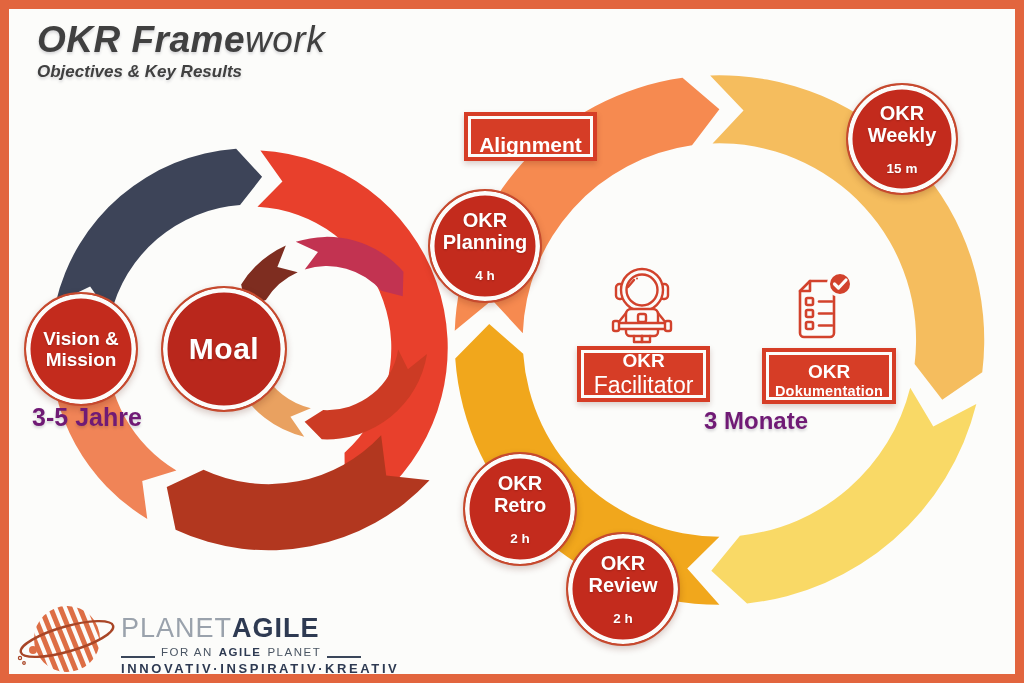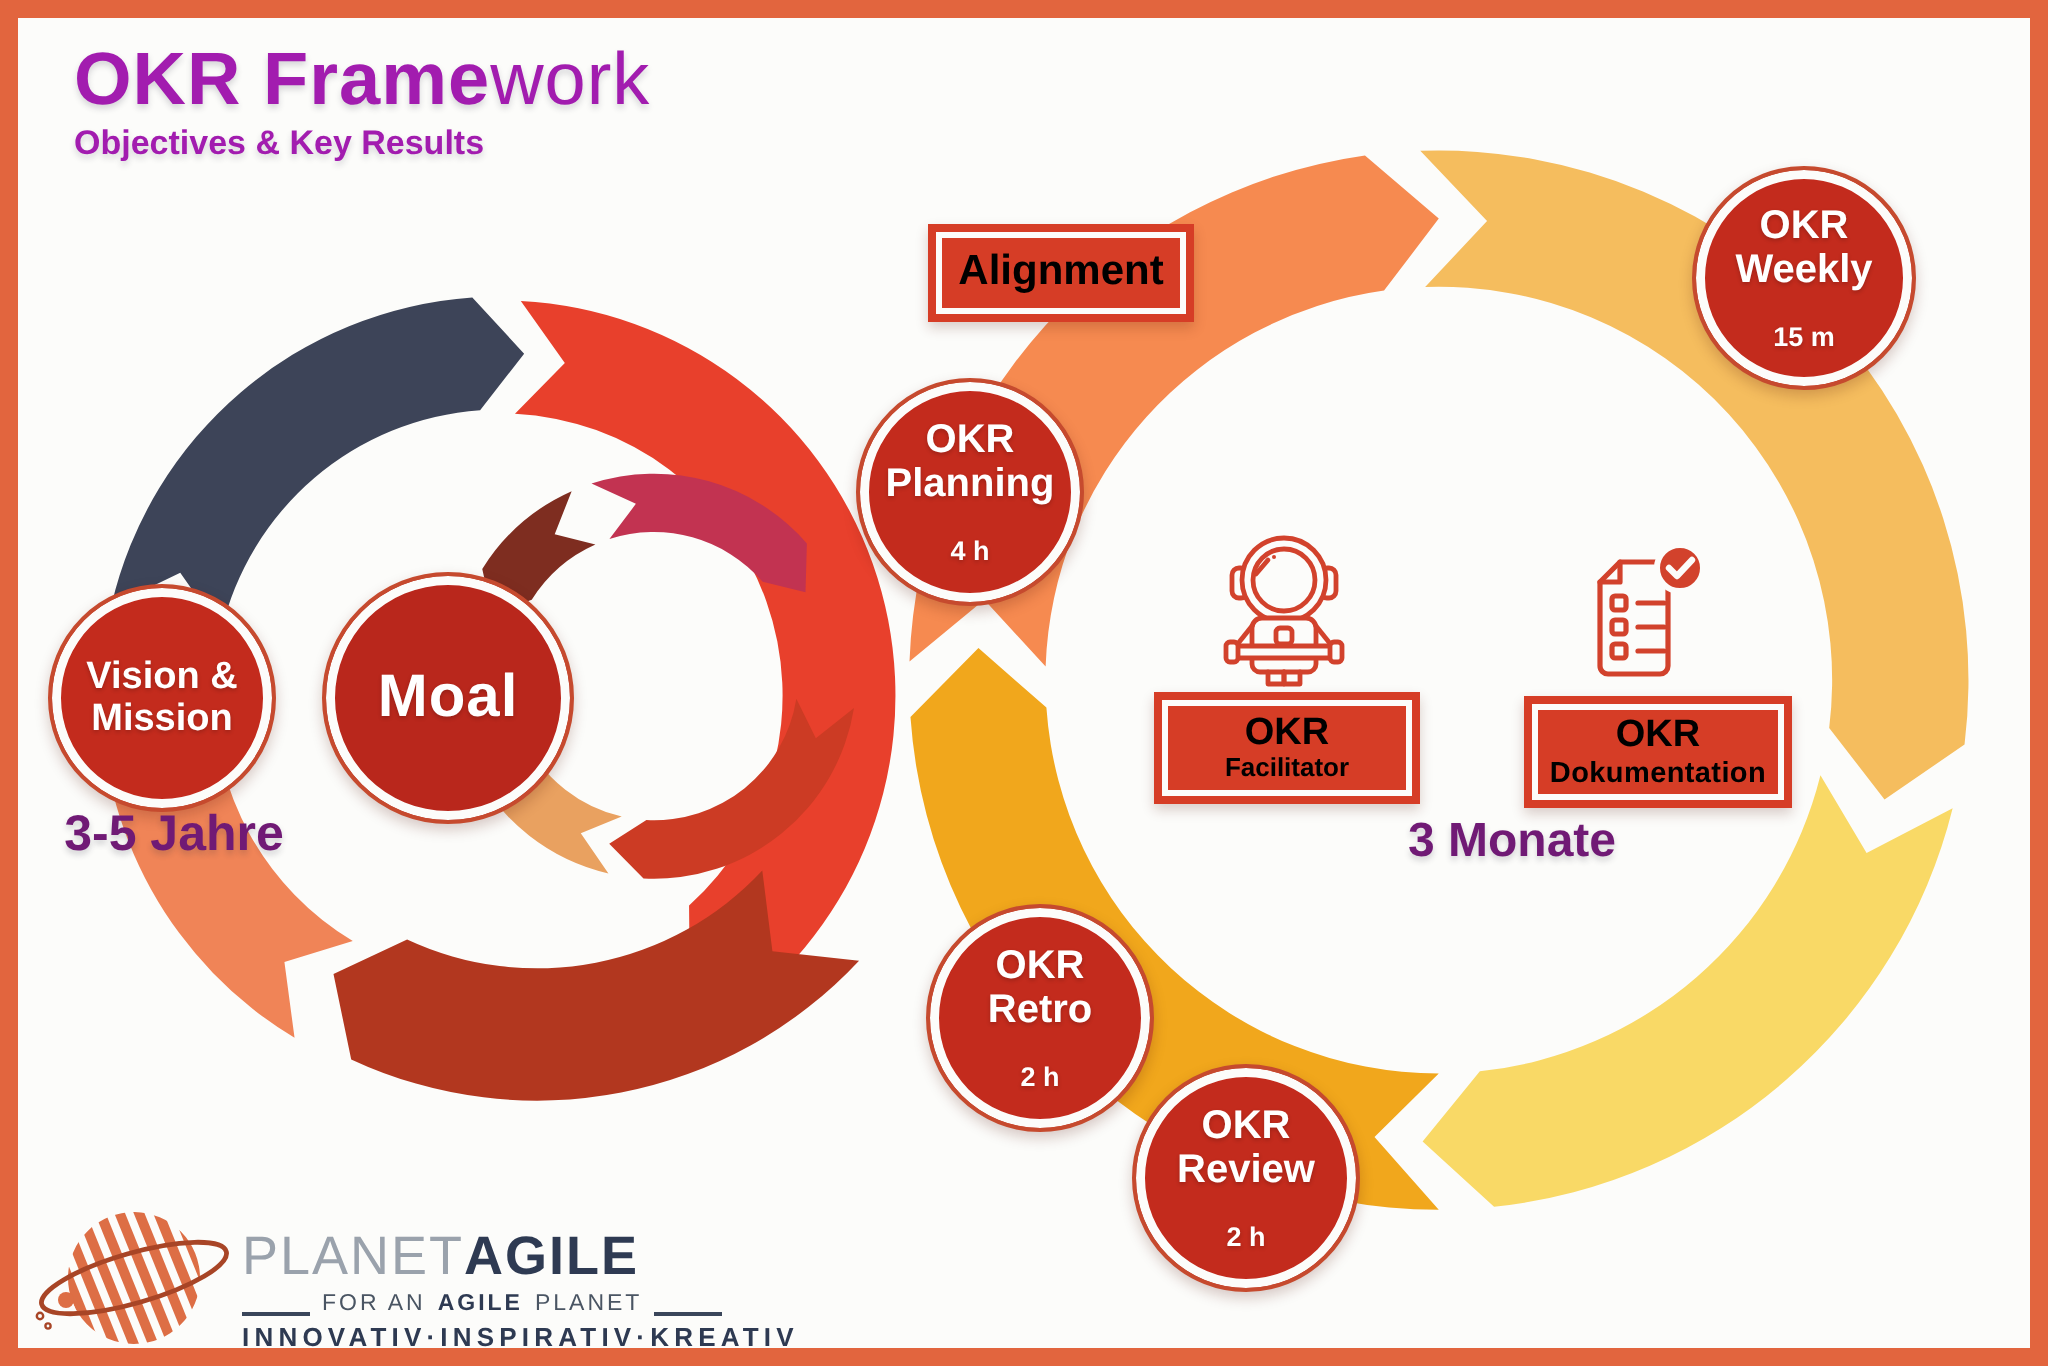--- a/index.html
+++ b/index.html
@@ -5,21 +5,21 @@
   html,body{margin:0;padding:0;background:#888;}
   .stage{
     position:relative;width:1024px;height:683px;box-sizing:border-box;
     background:#fcfcfa;border:9px solid #e2653e;overflow:hidden;
     font-family:"Liberation Sans","DejaVu Sans",sans-serif;
   }
   .abs{position:absolute;}
   #rings{position:absolute;left:0;top:0;width:100%;height:100%;}
 
   
-  .title{left:28px;top:12px;color:#a21caf;line-height:1.05;}
+  .title{left:28px;top:12px;color:#404040;line-height:1.05;font-style:italic;}
   .title .t1{font-size:37px;font-weight:800;letter-spacing:.5px;text-shadow:0 2px 3px rgba(40,40,60,.18);}
   .title .t1 .light{font-weight:400;}
   .title .t2{font-size:17px;font-weight:800;margin-top:3px;text-shadow:0 2px 3px rgba(40,40,60,.18);}
 
   
   .circle{
     border-radius:50%;background:#c32b1d;border:2.5px solid #c64a2e;
     box-shadow:inset 0 0 0 4.5px #fcfcfa, 0 3px 7px rgba(80,20,10,.22);
     display:flex;flex-direction:column;align-items:center;justify-content:center;
     color:#fff;text-align:center;box-sizing:border-box;line-height:1.12;
@@ -32,27 +32,27 @@
   .moal .l{font-size:30px;letter-spacing:.5px;}
   .planning{left:419px;top:180px;width:114px;height:114px;}
   .weekly{left:837px;top:74px;width:112px;height:112px;}
   .retro{left:454px;top:443px;width:114px;height:114px;}
   .review{left:557px;top:523px;width:114px;height:114px;}
 
   
   .rbox{
     background:#d63d26;border:4px solid #d63d26;
     box-shadow:inset 0 0 0 3px #fcfcfa, 0 3px 6px rgba(80,20,10,.2);
-    color:#000000;display:flex;flex-direction:column;align-items:center;justify-content:center;
+    color:#ffffff;display:flex;flex-direction:column;align-items:center;justify-content:flex-end;
     box-sizing:border-box;text-align:center;line-height:1.15;
   }
   .alignment{left:455px;top:103px;width:133px;height:49px;font-size:21px;font-weight:800;}
   .facilitator{left:568px;top:337px;width:133px;height:56px;}
   .facilitator .b1{font-size:19px;font-weight:800;}
-  .facilitator .b2{font-size:13px;font-weight:700;}
+  .facilitator .b2{font-size:23px;font-weight:400;}
   .docu{left:753px;top:339px;width:134px;height:56px;}
   .docu .b1{font-size:19px;font-weight:800;}
   .docu .b2{font-size:14.5px;font-weight:800;letter-spacing:.2px;}
 
   
   .dlabel{color:#701a75;font-weight:700;font-size:25px;text-align:center;text-shadow:0 2px 3px rgba(40,40,60,.2);}
   .jahre{left:8px;top:394px;width:140px;}
   .jahr{left:158px;top:397px;width:112px;}
   .monate{left:674px;top:398px;width:146px;font-size:24px;}
 

